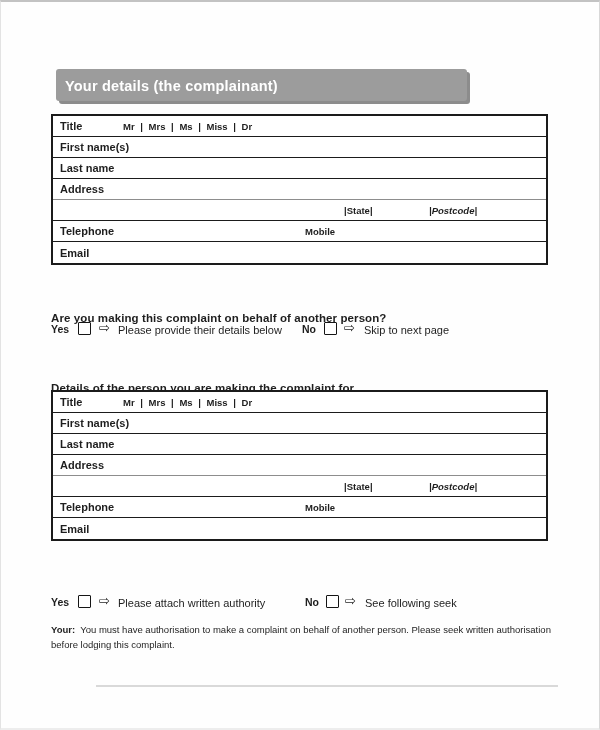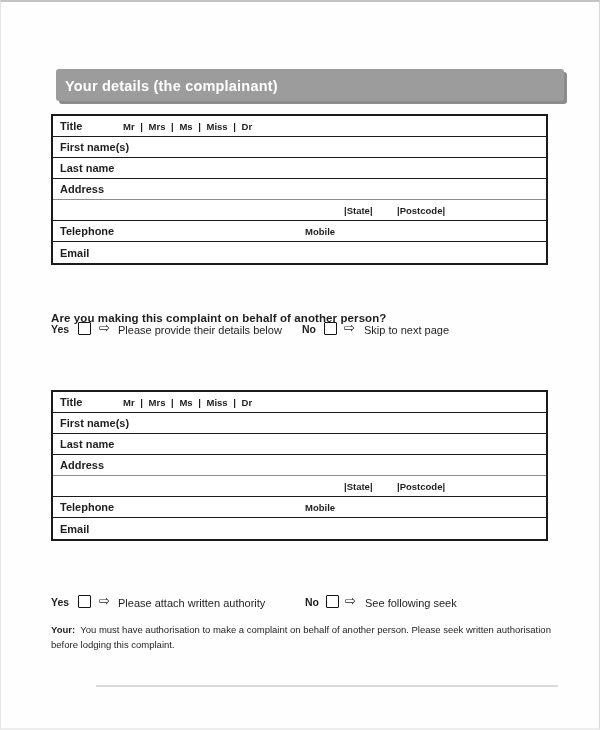--- a/index.html
+++ b/index.html
@@ -16,21 +16,21 @@
     width: 600px; height: 730px;
     background: #fefefe;
     border-top: 2px solid #c3c3c3;
     border-left: 1px solid #e3e3e3;
     border-right: 1px solid #d8d8d8;
     border-bottom: 2px solid #ededed;
   }
   .header-bar {
     position: absolute;
     left: 55px; top: 67px;
-    width: 508px; height: 32px;
+    width: 411px; height: 32px;
     background: #9c9c9c;
     border-radius: 3px;
     box-shadow: 3px 3px 0 #8c8c8c;
     display: flex;
     align-items: center;
     padding-left: 9px;
   }
   .header-bar .title {
     color: #ffffff;
     font-size: 14.5px;
@@ -65,21 +65,21 @@
   .row .opts {
     position: absolute;
     left: 70px;
     font-size: 9.5px;
     font-weight: 700;
     word-spacing: 3px;
     white-space: nowrap;
   }
   .row .mid-lbl { position: absolute; font-size: 9.5px; font-weight: 700; white-space: nowrap; }
   .pos-state { left: 291px; }
-  .pos-postcode { left: 344px; }
+  .pos-postcode { left: 376px; font-style: italic; }
   .pos-mobile { left: 252px; }
   .fill { flex: 1; height: 100%; }
   .abs-fill { position: absolute; top: 0; height: 100%; }
   .heading {
     position: absolute;
     left: 50px;
     font-size: 11.5px;
     font-weight: 700;
     white-space: nowrap;
     letter-spacing: 0.1px;
@@ -182,20 +182,21 @@
     <span class="yn-label" style="left:50px;">Yes</span>
     <div class="checkbox" style="left:77px;"></div>
     <span class="arrow" style="left:98px;">⇨</span>
     <span class="instruction" style="left:117px;">Please provide their details below</span>
     <span class="yn-label" style="left:301px;">No</span>
     <div class="checkbox" style="left:323px;"></div>
     <span class="arrow" style="left:343px;">⇨</span>
     <span class="instruction" style="left:363px;">Skip to next page</span>
   </div>
 
+  <div class="heading" style="top:364px;">Details of the person you are making the complaint for</div>
 
   <div class="form-table t2">
     <div class="row">
       <span class="lbl">Title</span>
       <span class="opts">Mr | Mrs | Ms | Miss | Dr</span>
     </div>
     <div class="row">
       <span class="lbl">First name(s)</span>
       <div class="fill"></div>
     </div>

